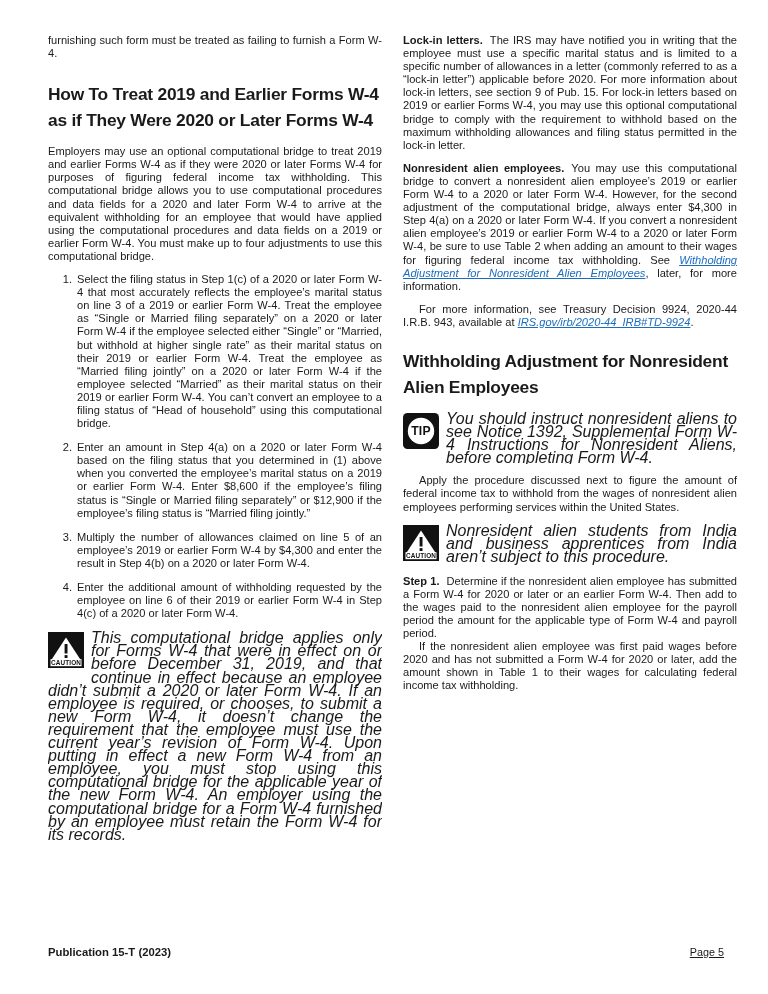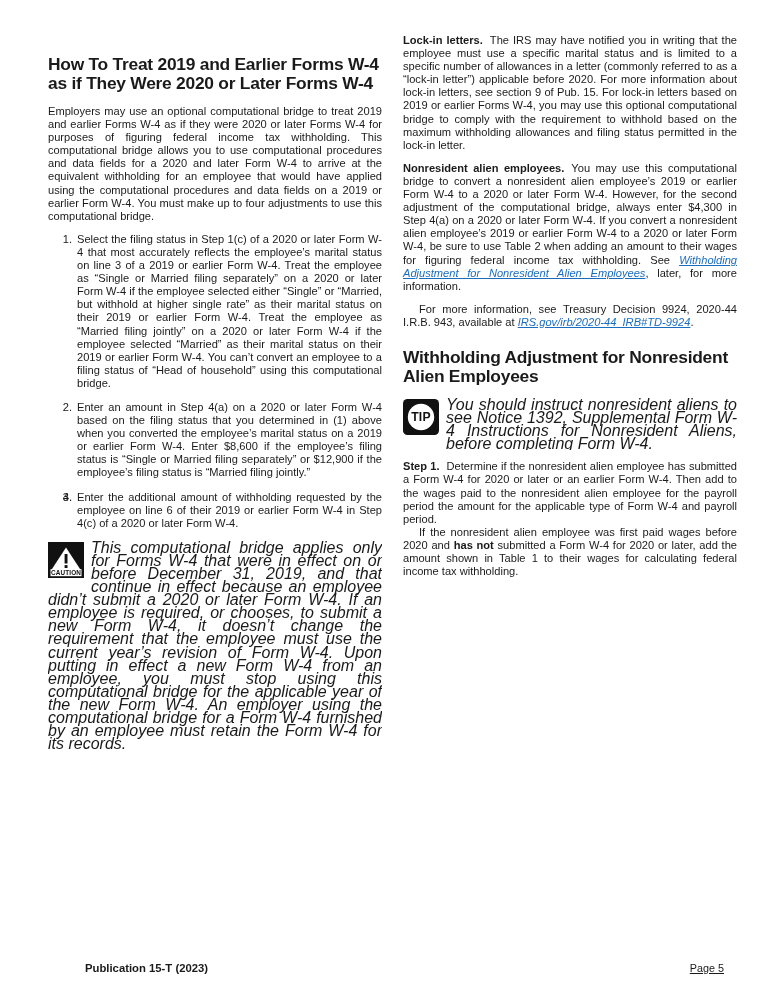--- a/index.html
+++ b/index.html
@@ -45,21 +45,21 @@
     margin-bottom: 10px;
   }
   p.indent {
     text-indent: 16px;
   }
   p.tight {
     margin-bottom: 0;
   }
   h2.sec {
     font-size: 17.4px;
-    line-height: 19px;
+    line-height: 26px;
     font-weight: bold;
     margin: 19px 0 12px 0;
     text-align: left;
     letter-spacing: -0.25px;
   }
   h2.sec.first {
     margin-top: 21px;
   }
   ol.steps {
     margin: 0 0 0 0;
@@ -109,66 +109,67 @@
     text-decoration-color: #1a6cbf;
   }
   .runin {
     font-weight: bold;
   }
   .runin-gap {
     display: inline-block;
     width: 7px;
   }
   b.inline {
-    font-weight: bold;
+    font-weight: normal;
   }
   .footer {
     position: absolute;
     left: 48px;
     right: 44px;
-    bottom: 20px;
+    bottom: 36px;
     display: flex;
     justify-content: space-between;
     align-items: flex-start;
-    margin-left: 37px;
   }
   .footer .pub {
     font-size: 11.3px;
     font-weight: bold;
   }
   .footer .pageno {
     font-size: 10.8px;
     text-decoration: underline;
   }
 </style>
 </head>
 <body>
 
 <div class="page">
 
   <div class="columns">
 
     <div class="col">
 
+      <p class="body">furnishing such form must be treated as failing to furnish a Form W-4.</p>
 
       <h2 class="sec first">How To Treat 2019 and Earlier Forms W-4 as if They Were 2020 or Later Forms W-4</h2>
 
       <p class="body">Employers may use an optional computational bridge to treat 2019 and earlier Forms W-4 as if they were 2020 or later Forms W-4 for purposes of figuring federal income tax withholding. This computational bridge allows you to use computational procedures and data fields for a 2020 and later Form W-4 to arrive at the equivalent withholding for an employee that would have applied using the computational procedures and data fields on a 2019 or earlier Form W-4. You must make up to four adjustments to use this computational bridge.</p>
 
       <ol class="steps">
         <li>
           <span class="num">1.</span>
           <span class="itemtext">Select the filing status in Step 1(c) of a 2020 or later Form W-4 that most accurately reflects the employee’s marital status on line 3 of a 2019 or earlier Form W-4. Treat the employee as “Single or Married filing separately” on a 2020 or later Form W-4 if the employee selected either “Single” or “Married, but withhold at higher single rate” as their marital status on their 2019 or earlier Form W-4. Treat the employee as “Married filing jointly” on a 2020 or later Form W-4 if the employee selected “Married” as their marital status on their 2019 or earlier Form W-4. You can’t convert an employee to a filing status of “Head of household” using this computational bridge.</span>
         </li>
         <li>
           <span class="num">2.</span>
           <span class="itemtext">Enter an amount in Step 4(a) on a 2020 or later Form W-4 based on the filing status that you determined in (1) above when you converted the employee’s marital status on a 2019 or earlier Form W-4. Enter $8,600 if the employee’s filing status is “Single or Married filing separately” or $12,900 if the employee’s filing status is “Married filing jointly.”</span>
         </li>
         <li>
           <span class="num">3.</span>
+          <span class="itemtext">Multiply the number of allowances claimed on line 5 of an employee’s 2019 or earlier Form W-4 by $4,300 and enter the result in Step 4(b) on a 2020 or later Form W-4.</span>
         </li>
         <li>
           <span class="num">4.</span>
           <span class="itemtext">Enter the additional amount of withholding requested by the employee on line 6 of their 2019 or earlier Form W-4 in Step 4(c) of a 2020 or later Form W-4.</span>
         </li>
       </ol>
 
       <div class="noticebox">
         <span class="icon-caution">
           <svg width="36" height="36" viewBox="0 0 36 36" aria-hidden="true">
@@ -205,22 +206,36 @@
         <span class="icon-tip">
           <svg width="36" height="36" viewBox="0 0 36 36" aria-hidden="true">
             <rect x="0" y="0" width="36" height="36" rx="4.5" ry="4.5" fill="#111111"></rect>
             <circle cx="18" cy="18" r="13.2" fill="#ffffff"></circle>
             <text x="18" y="22.3" font-family="Liberation Sans, sans-serif" font-size="12.2" font-weight="bold" text-anchor="middle" fill="#111111" letter-spacing="0.2">TIP</text>
           </svg>
         </span>
         <div class="noticetext">You should instruct nonresident aliens to see Notice 1392, Supplemental Form W-4 Instructions for Nonresident Aliens, before completing Form W-4.</div>
       </div>
 
-
-
+      <p class="body indent">Apply the procedure discussed next to figure the amount of federal income tax to withhold from the wages of nonresident alien employees performing services within the United States.</p>
+
+
+      <div class="noticebox">
+        <span class="icon-caution">
+          <svg width="36" height="36" viewBox="0 0 36 36" aria-hidden="true">
+            <rect x="0" y="0" width="36" height="36" fill="#111111"></rect>
+            <polygon points="18,5.5 33,28.5 3,28.5" fill="#ffffff"></polygon>
+            <rect x="16.6" y="12" width="2.9" height="9.5" fill="#111111"></rect>
+            <rect x="16.6" y="23.1" width="2.9" height="2.9" fill="#111111"></rect>
+            <rect x="2.5" y="27.2" width="31" height="7" fill="#ffffff"></rect>
+            <text x="18" y="32.9" font-family="Liberation Sans, sans-serif" font-size="6.4" font-weight="bold" text-anchor="middle" fill="#111111" letter-spacing="0.15">CAUTION</text>
+          </svg>
+        </span>
+        <div class="noticetext">Nonresident alien students from India and business apprentices from India aren’t subject to this procedure.</div>
+      </div>
 
 
       <p class="tight">
         <span class="runin">Step 1.</span><span class="runin-gap"></span><span>Determine if the nonresident alien employee has submitted a Form W-4 for 2020 or later or an earlier Form W-4. Then add to the wages paid to the nonresident alien employee for the payroll period the amount for the applicable type of Form W-4 and payroll period.</span>
       </p>
       <p class="indent tight">
         <span>If the nonresident alien employee was first paid wages before 2020 and </span><b class="inline">has not</b><span> submitted a Form W-4 for 2020 or later, add the amount shown in Table 1 to their wages for calculating federal income tax withholding.</span>
       </p>
 
     </div>

